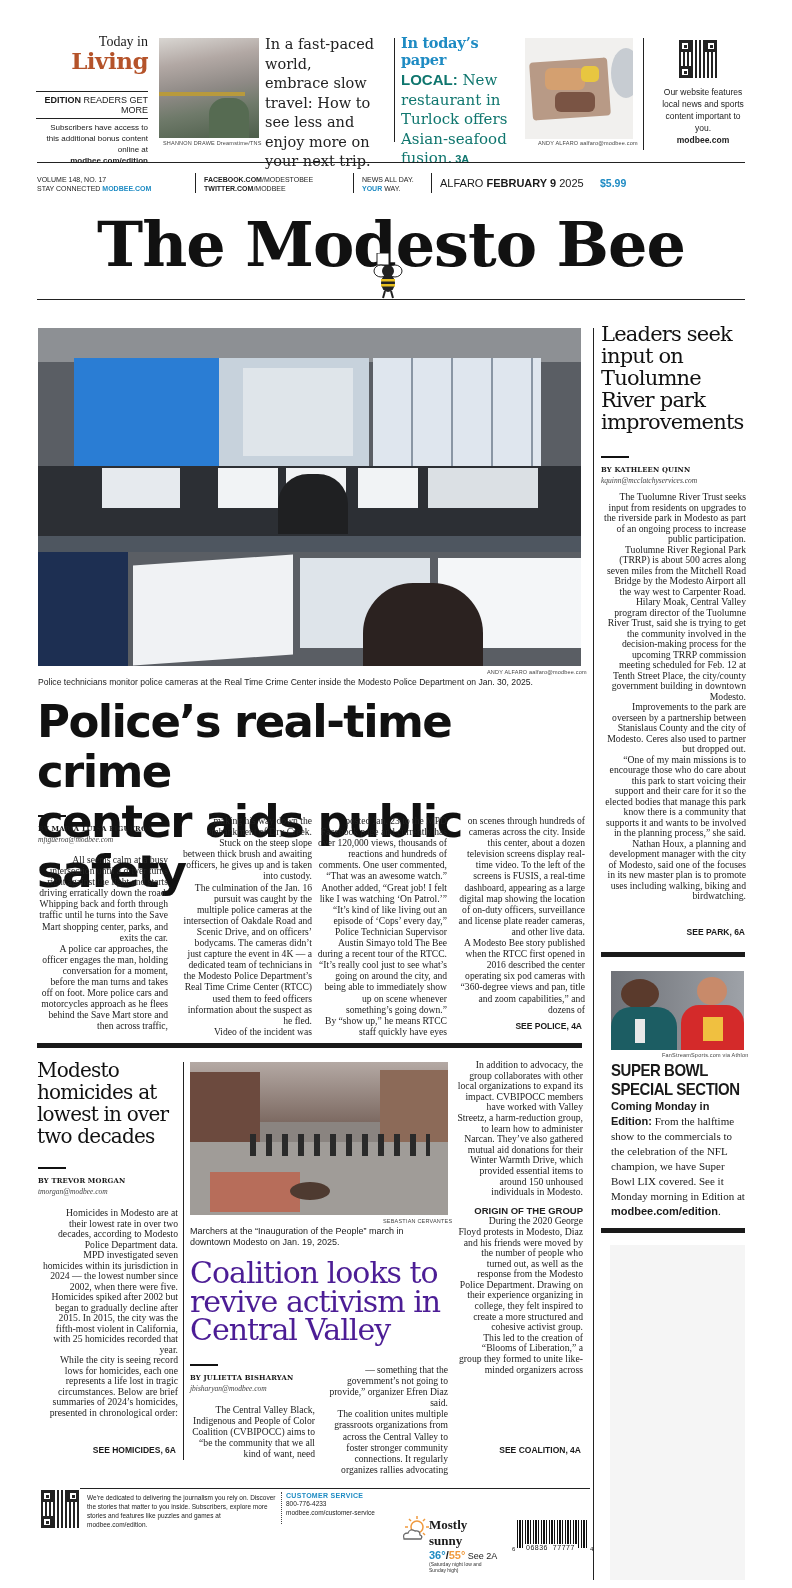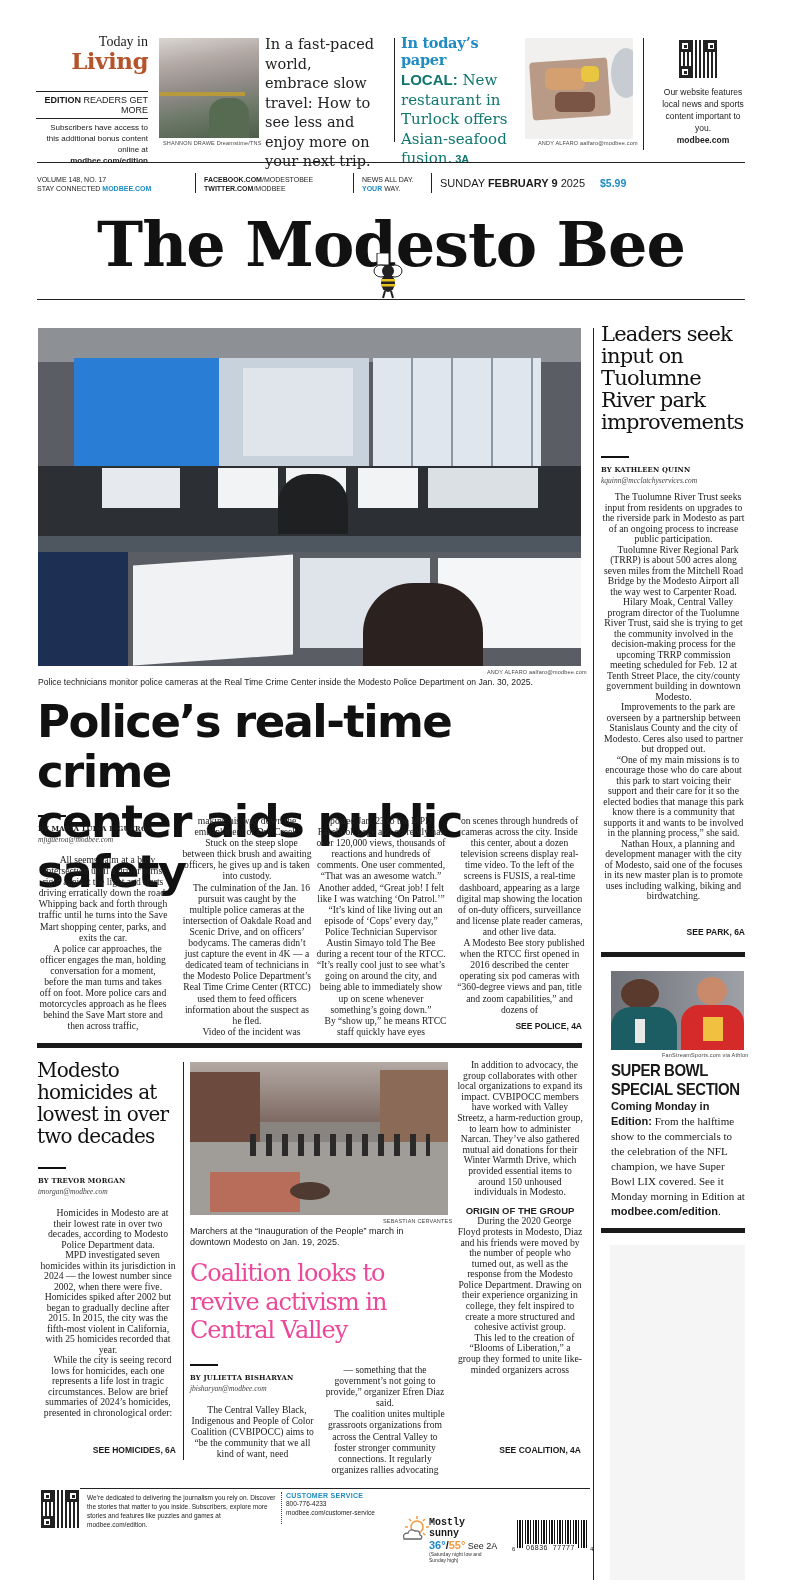--- a/index.html
+++ b/index.html
@@ -34,37 +34,37 @@
   
   .photo { position: absolute; overflow: hidden; }
 
   
   .main-head { font-family: "DejaVu Sans", sans-serif; font-weight: bold; font-size: 45px; line-height: 50px; letter-spacing: -1.6px; color: #111; }
   .cap { font-family: "Liberation Sans", sans-serif; font-size: 8.6px; color: #222; }
 
   .byline-rule { width: 28px; height: 1.5px; background: #111; }
   .byline { font-family: "DejaVu Serif", serif; font-weight: bold; font-size: 6.8px; letter-spacing: 0.2px; margin-top: 8px; }
   .email { font-family: "Liberation Serif", serif; font-style: italic; font-size: 7.5px; color: #444; margin-top: 2px; }
-  .body-col { font-family: "Liberation Serif", serif; font-size: 9.6px; line-height: 11.1px; color: #222; text-align: center; }
+  .body-col { font-family: "Liberation Serif", serif; font-size: 9.6px; line-height: 11.1px; color: #222; text-align: right; }
   .body-col p { text-indent: 9px; }
   .see { font-family: "Liberation Sans", sans-serif; font-weight: bold; font-size: 8.5px; text-align: right; }
 
   .side-head { font-family: "DejaVu Serif", serif; font-size: 21px; line-height: 22px; letter-spacing: -0.8px; color: #111; }
   .sub-head { font-family: "DejaVu Serif", serif; font-size: 20px; line-height: 22px; letter-spacing: -0.8px; color: #111; }
-  .coal-head { font-family: "DejaVu Serif", serif; font-size: 24px; line-height: 28.5px; letter-spacing: -1px; color: #ec4899; }
+  .coal-head { font-family: "DejaVu Serif", serif; font-size: 30px; line-height: 28.5px; letter-spacing: -1px; color: #4c1d95; }
   .section-label { font-family: "Liberation Sans", sans-serif; font-weight: bold; font-size: 9.5px; }
 
   .sb-head { font-family: "Liberation Sans", sans-serif; font-weight: bold; font-size: 17px; line-height: 19px; letter-spacing: -0.5px; transform: scaleX(0.88); transform-origin: left; }
   .sb-text { font-family: "Liberation Serif", serif; font-size: 11px; line-height: 15px; }
   .sb-text b { font-family: "Liberation Sans", sans-serif; font-weight: bold; }
 
   
   .foot-text { font-family: "Liberation Sans", sans-serif; font-size: 6.5px; line-height: 9px; color: #222; }
   .cs-head { font-family: "Liberation Sans", sans-serif; font-weight: bold; color: #1e8bc3; font-size: 7px; letter-spacing: 0.3px; }
-  .weather-cond { font-family: Liberation Mono, monospace; font-weight: bold; font-size: 10px; }
+  .weather-cond { font-family: Liberation Serif, serif; font-weight: bold; font-size: 13px; }
   .temps { font-family: "Liberation Sans", sans-serif; font-size: 11px; font-weight: bold; }
   .temps .lo { color: #1e8bc3; }
   .temps .hi { color: #f09a3e; }
   .temps .see2 { font-weight: normal; color: #222; font-size: 9px; }
   .weather-note { font-family: "Liberation Sans", sans-serif; font-size: 5px; line-height: 6px; color: #333; }
 
   .qr { position: absolute; background:
       repeating-linear-gradient(90deg, #222 0 2px, transparent 2px 4px),
       repeating-linear-gradient(0deg, #fff 0 2px, transparent 2px 5px);
       background-color: #fff; }
@@ -135,21 +135,21 @@
   <div><b>FACEBOOK.COM</b><span>/MODESTOBEE</span></div>
   <div><b>TWITTER.COM</b><span>/MODBEE</span></div>
 </div>
 <div class="rule-v" style="left:353px;top:173px;height:20px;"></div>
 <div class="abs strip" style="left:362px;top:175px;">
   <div>NEWS ALL DAY.</div>
   <div><span class="blue">YOUR</span><span> WAY.</span></div>
 </div>
 <div class="rule-v" style="left:431px;top:173px;height:20px;"></div>
 <div class="abs dateline" style="left:440px;top:177px;">
-  <span>SUNDAY </span><b>FEBRUARY 9</b><span> 2025</span>
+  <span>ALFARO </span><b>FEBRUARY 9</b><span> 2025</span>
 </div>
 <div class="abs price" style="left:600px;top:177px;">$5.99</div>
 
 <div class="abs masthead" style="left:37px;top:208px;width:708px;">The Modesto Bee</div>
 <div class="abs" style="left:371px;top:253px;width:34px;height:46px;">
   <svg width="34" height="46" viewBox="0 0 34 46">
     <rect x="6" y="0" width="12" height="12" fill="#fff" stroke="#222" stroke-width="1"></rect>
     <ellipse cx="10" cy="18" rx="7" ry="6" fill="#fff" stroke="#222"></ellipse>
     <ellipse cx="24" cy="18" rx="7" ry="6" fill="#fff" stroke="#222"></ellipse>
     <circle cx="17" cy="18" r="6" fill="#222"></circle>

